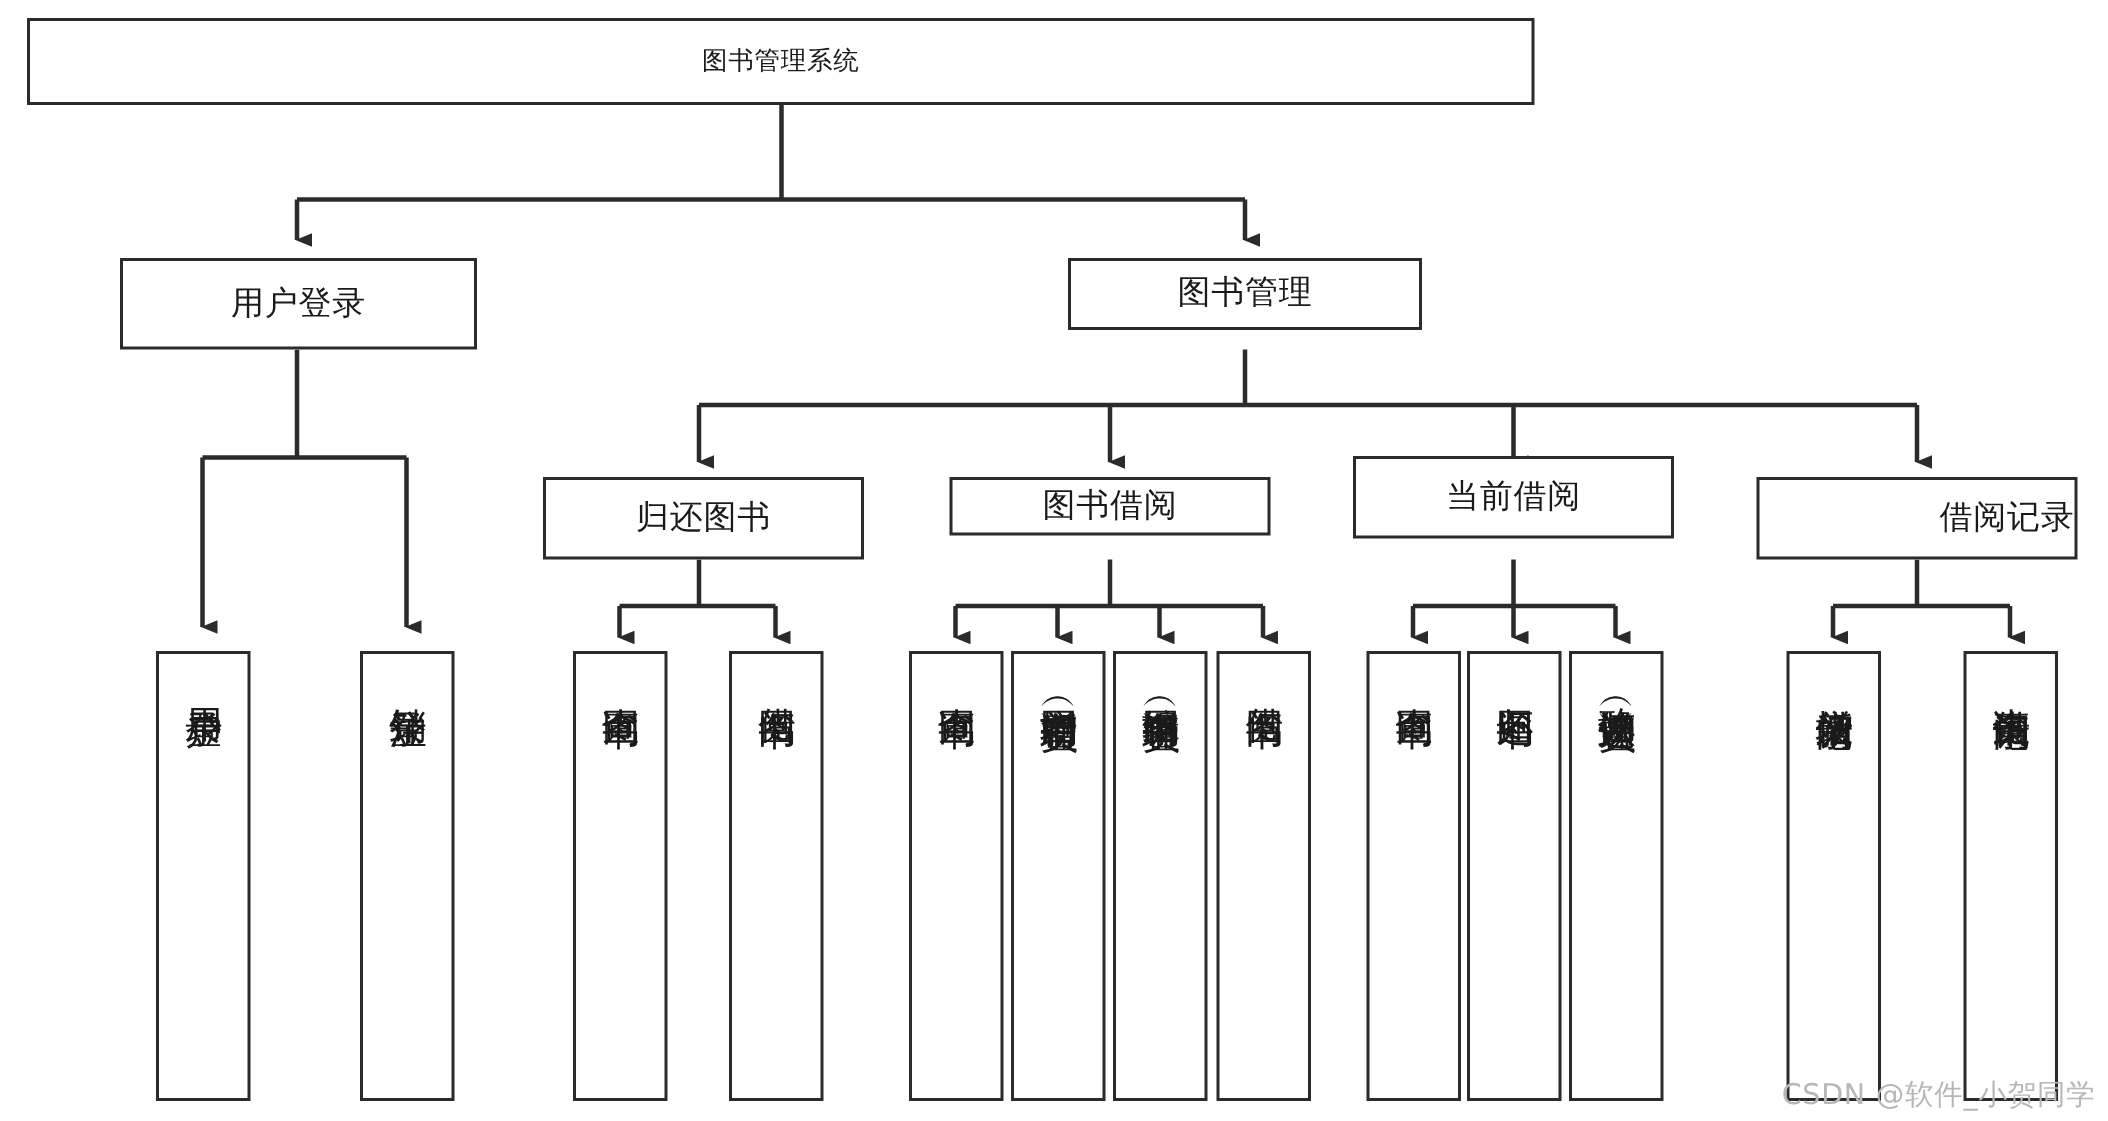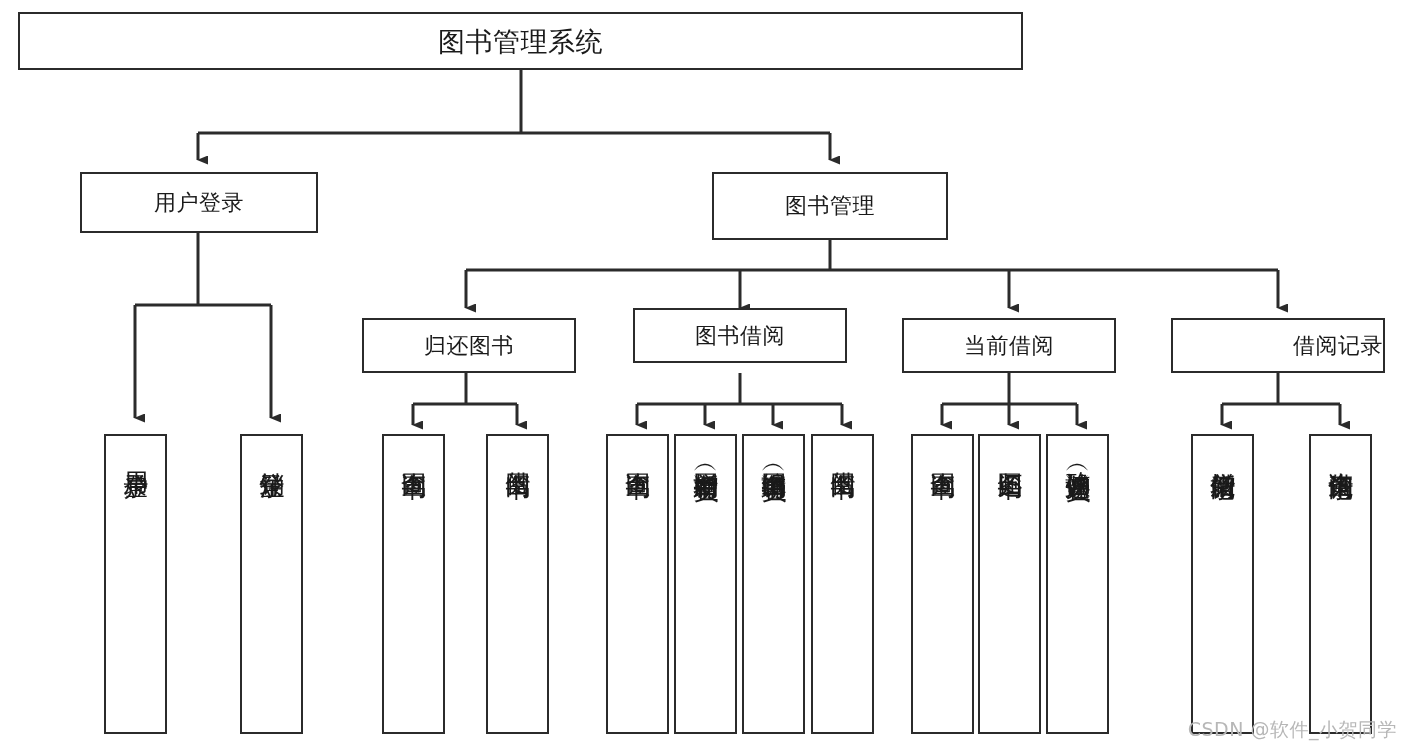--- a/index.html
+++ b/index.html
@@ -50,21 +50,21 @@
   }
   .node.vertical .label {
     writing-mode: vertical-rl;
     text-orientation: upright;
     font-size: 25px;
     line-height: 1.12;
     letter-spacing: 1px;
     white-space: nowrap;
   }
   .node.root .label {
-    font-size: 27px;
+    font-size: 17px;
   }
   #watermark {
     position: absolute;
     right: 8px;
     bottom: 4px;
     font-size: 19px;
     color: #b7b7b7;
     letter-spacing: 0.5px;
     white-space: nowrap;
     pointer-events: none;
@@ -128,33 +128,33 @@
   </svg>
 
   <div class="node horizontal root" style="left:18px; top:12px; width:1005px; height:58px;">
     <span class="label">图书管理系统</span>
   </div>
 
   <div class="node horizontal" style="left:80px; top:172px; width:238px; height:61px;">
     <span class="label">用户登录</span>
   </div>
 
-  <div class="node horizontal" style="left:712px; top:172px; width:236px; height:68px;">
+  <div class="node horizontal" style="left:712px; top:172px; width:236px; height:48px;">
     <span class="label">图书管理</span>
   </div>
 
   <div class="node horizontal" style="left:362px; top:318px; width:214px; height:55px;">
     <span class="label">归还图书</span>
   </div>
 
-  <div class="node horizontal" style="left:633px; top:308px; width:214px; height:55px;">
+  <div class="node horizontal" style="left:633px; top:318px; width:214px; height:39px;">
     <span class="label">图书借阅</span>
   </div>
 
-  <div class="node horizontal" style="left:902px; top:318px; width:214px; height:55px;">
+  <div class="node horizontal" style="left:902px; top:304px; width:214px; height:55px;">
     <span class="label">当前借阅</span>
   </div>
 
   <div class="node horizontal" style="left:1171px; top:318px; width:214px; height:55px;justify-content:flex-end;">
     <span class="label">借阅记录</span>
   </div>
 
   <div class="node vertical" style="left:104px; top:434px; width:63px; height:300px;">
     <span class="label">用户登录</span>
   </div>

